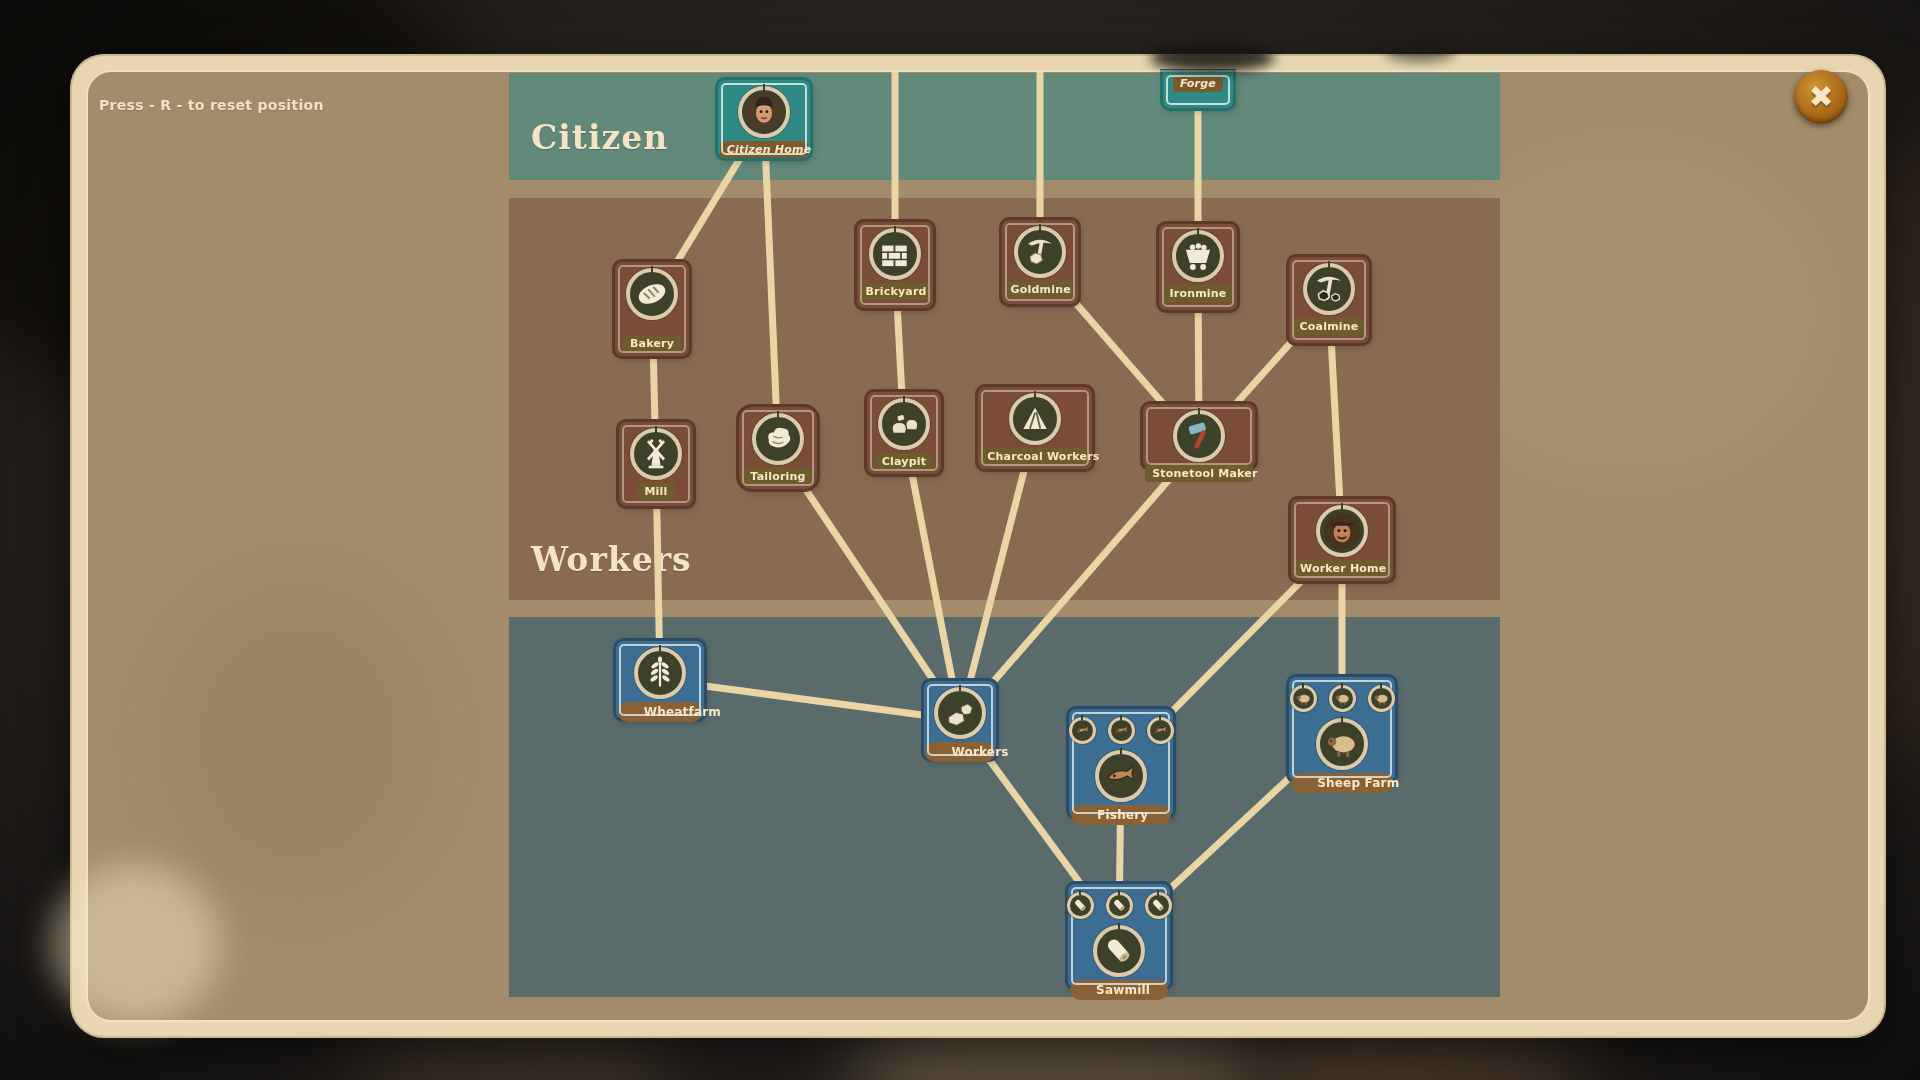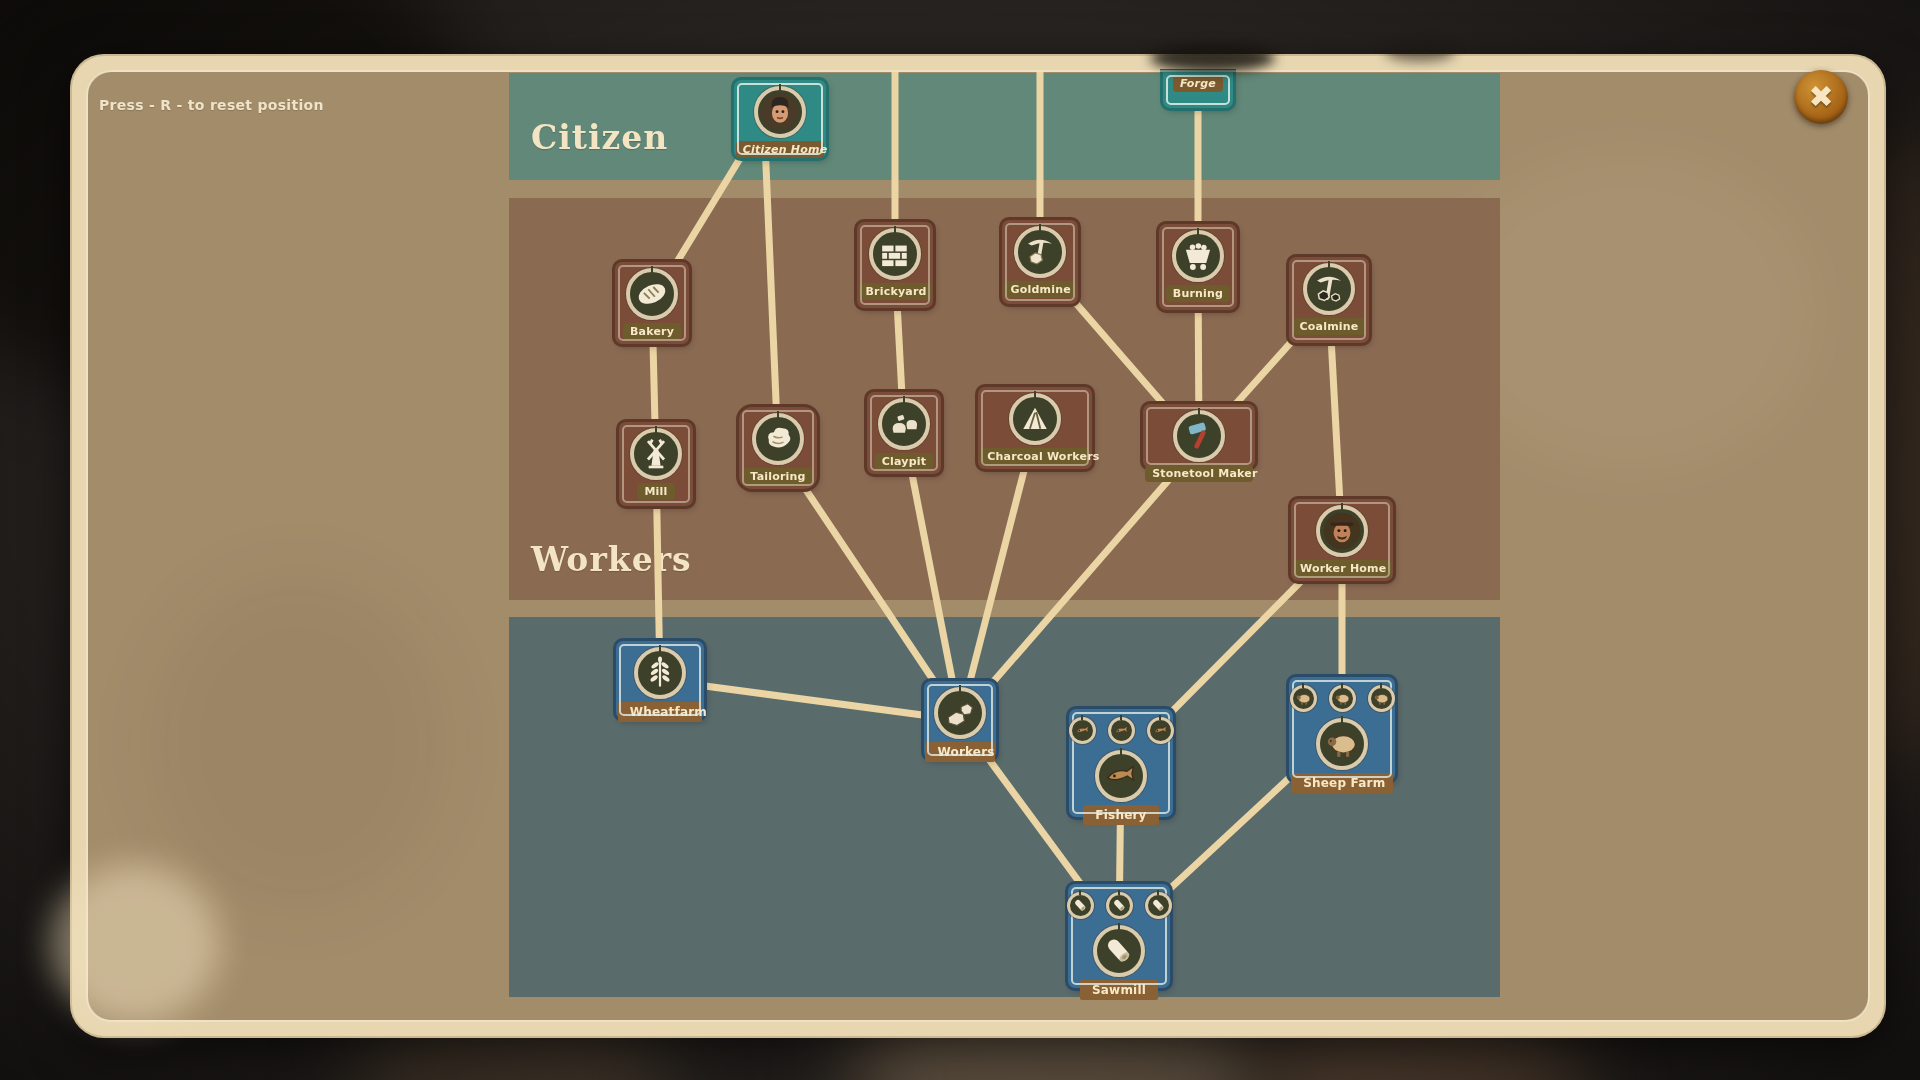--- a/index.html
+++ b/index.html
@@ -48,21 +48,21 @@
   .circ.big{width:44px;height:44px;margin-top:6px;}
   .circ.small{width:21px;height:21px;border-width:3px;}
   .circ::after{content:'';position:absolute;left:50%;top:-6px;transform:translateX(-50%);
     width:2px;height:7px;background:#3e4129;}
   .circ.small::after{top:-5px;height:5px;}
   .circ svg{position:absolute;inset:0;width:100%;height:100%;}
   .srow{display:flex;gap:12px;margin-top:8px;}
 
   .badge{margin-top:3px;background:var(--badge);color:#f7e9c8;font-size:11px;font-weight:bold;
     padding:2px 7px;border-radius:4px;white-space:nowrap;letter-spacing:.2px;max-width:96%;box-sizing:border-box;}
-  .node.blue .badge{background:#8a6134;font-size:12px;border-radius:2px;padding:3px 12px;}
+  .node.blue .badge{background:#8a6134;font-size:12px;border-radius:10px;padding:3px 26px;}
   .node.teal .badge{background:#7a5a2e;}
   .node.cut{justify-content:flex-start;border-radius:0 0 7px 7px;}
   .node.cut .badge{margin-top:3px;}
 
   
   #close-btn{position:absolute;left:1794px;top:70px;width:54px;height:54px;border-radius:50%;z-index:8;cursor:pointer;
     background:radial-gradient(circle at 38% 32%,#cf9334,#a66417 62%,#7f4a10);
     box-shadow:inset 0 -3px 5px rgba(0,0,0,.35), 0 2px 6px rgba(0,0,0,.45);
     display:flex;align-items:center;justify-content:center;}
   #close-btn .x{color:#f6e7c2;font-size:30px;font-weight:bold;line-height:1;text-shadow:0 2px 2px rgba(0,0,0,.35);}
@@ -119,35 +119,35 @@
       <line x1="960" y1="720" x2="1119" y2="936"></line>
       <line x1="1121" y1="763" x2="1119" y2="936"></line>
       <line x1="1342" y1="729" x2="1119" y2="936"></line>
     </svg>
 
   <div id="nodes">
       <div class="node teal cut" style="left: 1163px; top: 72px; width: 70px; height: 36px;">
         <span class="inner"></span>
         <span class="badge">Forge</span>
       </div>
-      <div class="node teal" style="left: 718px; top: 80px; width: 92px; height: 78px; margin-left: 16px;">
+      <div class="node teal" style="left: 718px; top: 80px; width: 92px; height: 78px;">
         <span class="inner"></span>
         <span class="circ big">
           <svg viewBox="0 0 24 24">
             <circle cx="12" cy="12" r="10" fill="#4a3a28"></circle>
             <ellipse cx="12" cy="12.5" rx="4.4" ry="5.4" fill="#d79b72"></ellipse>
             <path d="M7.4 9.5 Q7 3.5 12 3.8 Q17 3.5 16.6 9.5 Q12 7.2 7.4 9.5Z" fill="#2e2620"></path>
             <circle cx="10.4" cy="11.8" r=".8" fill="#222"></circle>
             <circle cx="13.6" cy="11.8" r=".8" fill="#222"></circle>
             <path d="M10.4 15 Q12 16 13.6 15" stroke="#7a4a30" stroke-width=".9" fill="none"></path>
           </svg>
         </span>
         <span class="badge">Citizen Home</span>
       </div>
-      <div class="node brown" style="left: 615px; top: 262px; width: 74px; height: 82px;">
+      <div class="node brown" style="left: 615px; top: 262px; width: 74px; height: 94px; gap: 12px;">
         <span class="inner"></span>
         <span class="circ big">
           <svg viewBox="0 0 24 24">
             <g transform="rotate(-24 12 12)">
               <ellipse cx="12" cy="12" rx="7.6" ry="4.8" fill="#f3ead6"></ellipse>
               <path d="M8.2 9.6 L9.8 13.8 M11.2 8.8 L12.8 14 M14.2 8.8 L15.6 12.8" stroke="#8a7a55" stroke-width="1" fill="none"></path>
             </g>
           </svg>
         </span>
         <span class="badge">Bakery</span>
@@ -187,21 +187,21 @@
             <g fill="#f3ead6">
               <circle cx="9" cy="7.2" r="1.5"></circle>
               <circle cx="12.2" cy="6.6" r="1.5"></circle>
               <circle cx="15.2" cy="7.3" r="1.5"></circle>
               <path d="M5.4 8.6 h13.2 l-2.1 7.2 h-9z"></path>
               <circle cx="9.2" cy="18" r="1.6"></circle>
               <circle cx="14.8" cy="18" r="1.6"></circle>
             </g>
           </svg>
         </span>
-        <span class="badge">Burning</span>
+        <span class="badge">Ironmine</span>
       </div>
       <div class="node brown" style="left: 1289px; top: 257px; width: 80px; height: 86px;">
         <span class="inner"></span>
         <span class="circ big">
           <svg viewBox="0 0 24 24">
             <path d="M5.5 7.5 Q12 3.2 18.5 7.5 Q13 6 7.5 8.5Z" fill="#ece2cb"></path>
             <rect x="11.1" y="5.5" width="2" height="12.5" rx="1" fill="#ece2cb" transform="rotate(10 12 11)"></rect>
             <path d="M6.2 14.8 l2.6-1.8 2.6.9.7 2.6-2.6 1.8-2.8-1z" fill="#2c2820" stroke="#ece2cb" stroke-width=".8"></path>
             <path d="M13.4 15.8 l2-1.2 2 .8.4 2-2 1.2-2-.8z" fill="#2c2820" stroke="#ece2cb" stroke-width=".7"></path>
           </svg>

